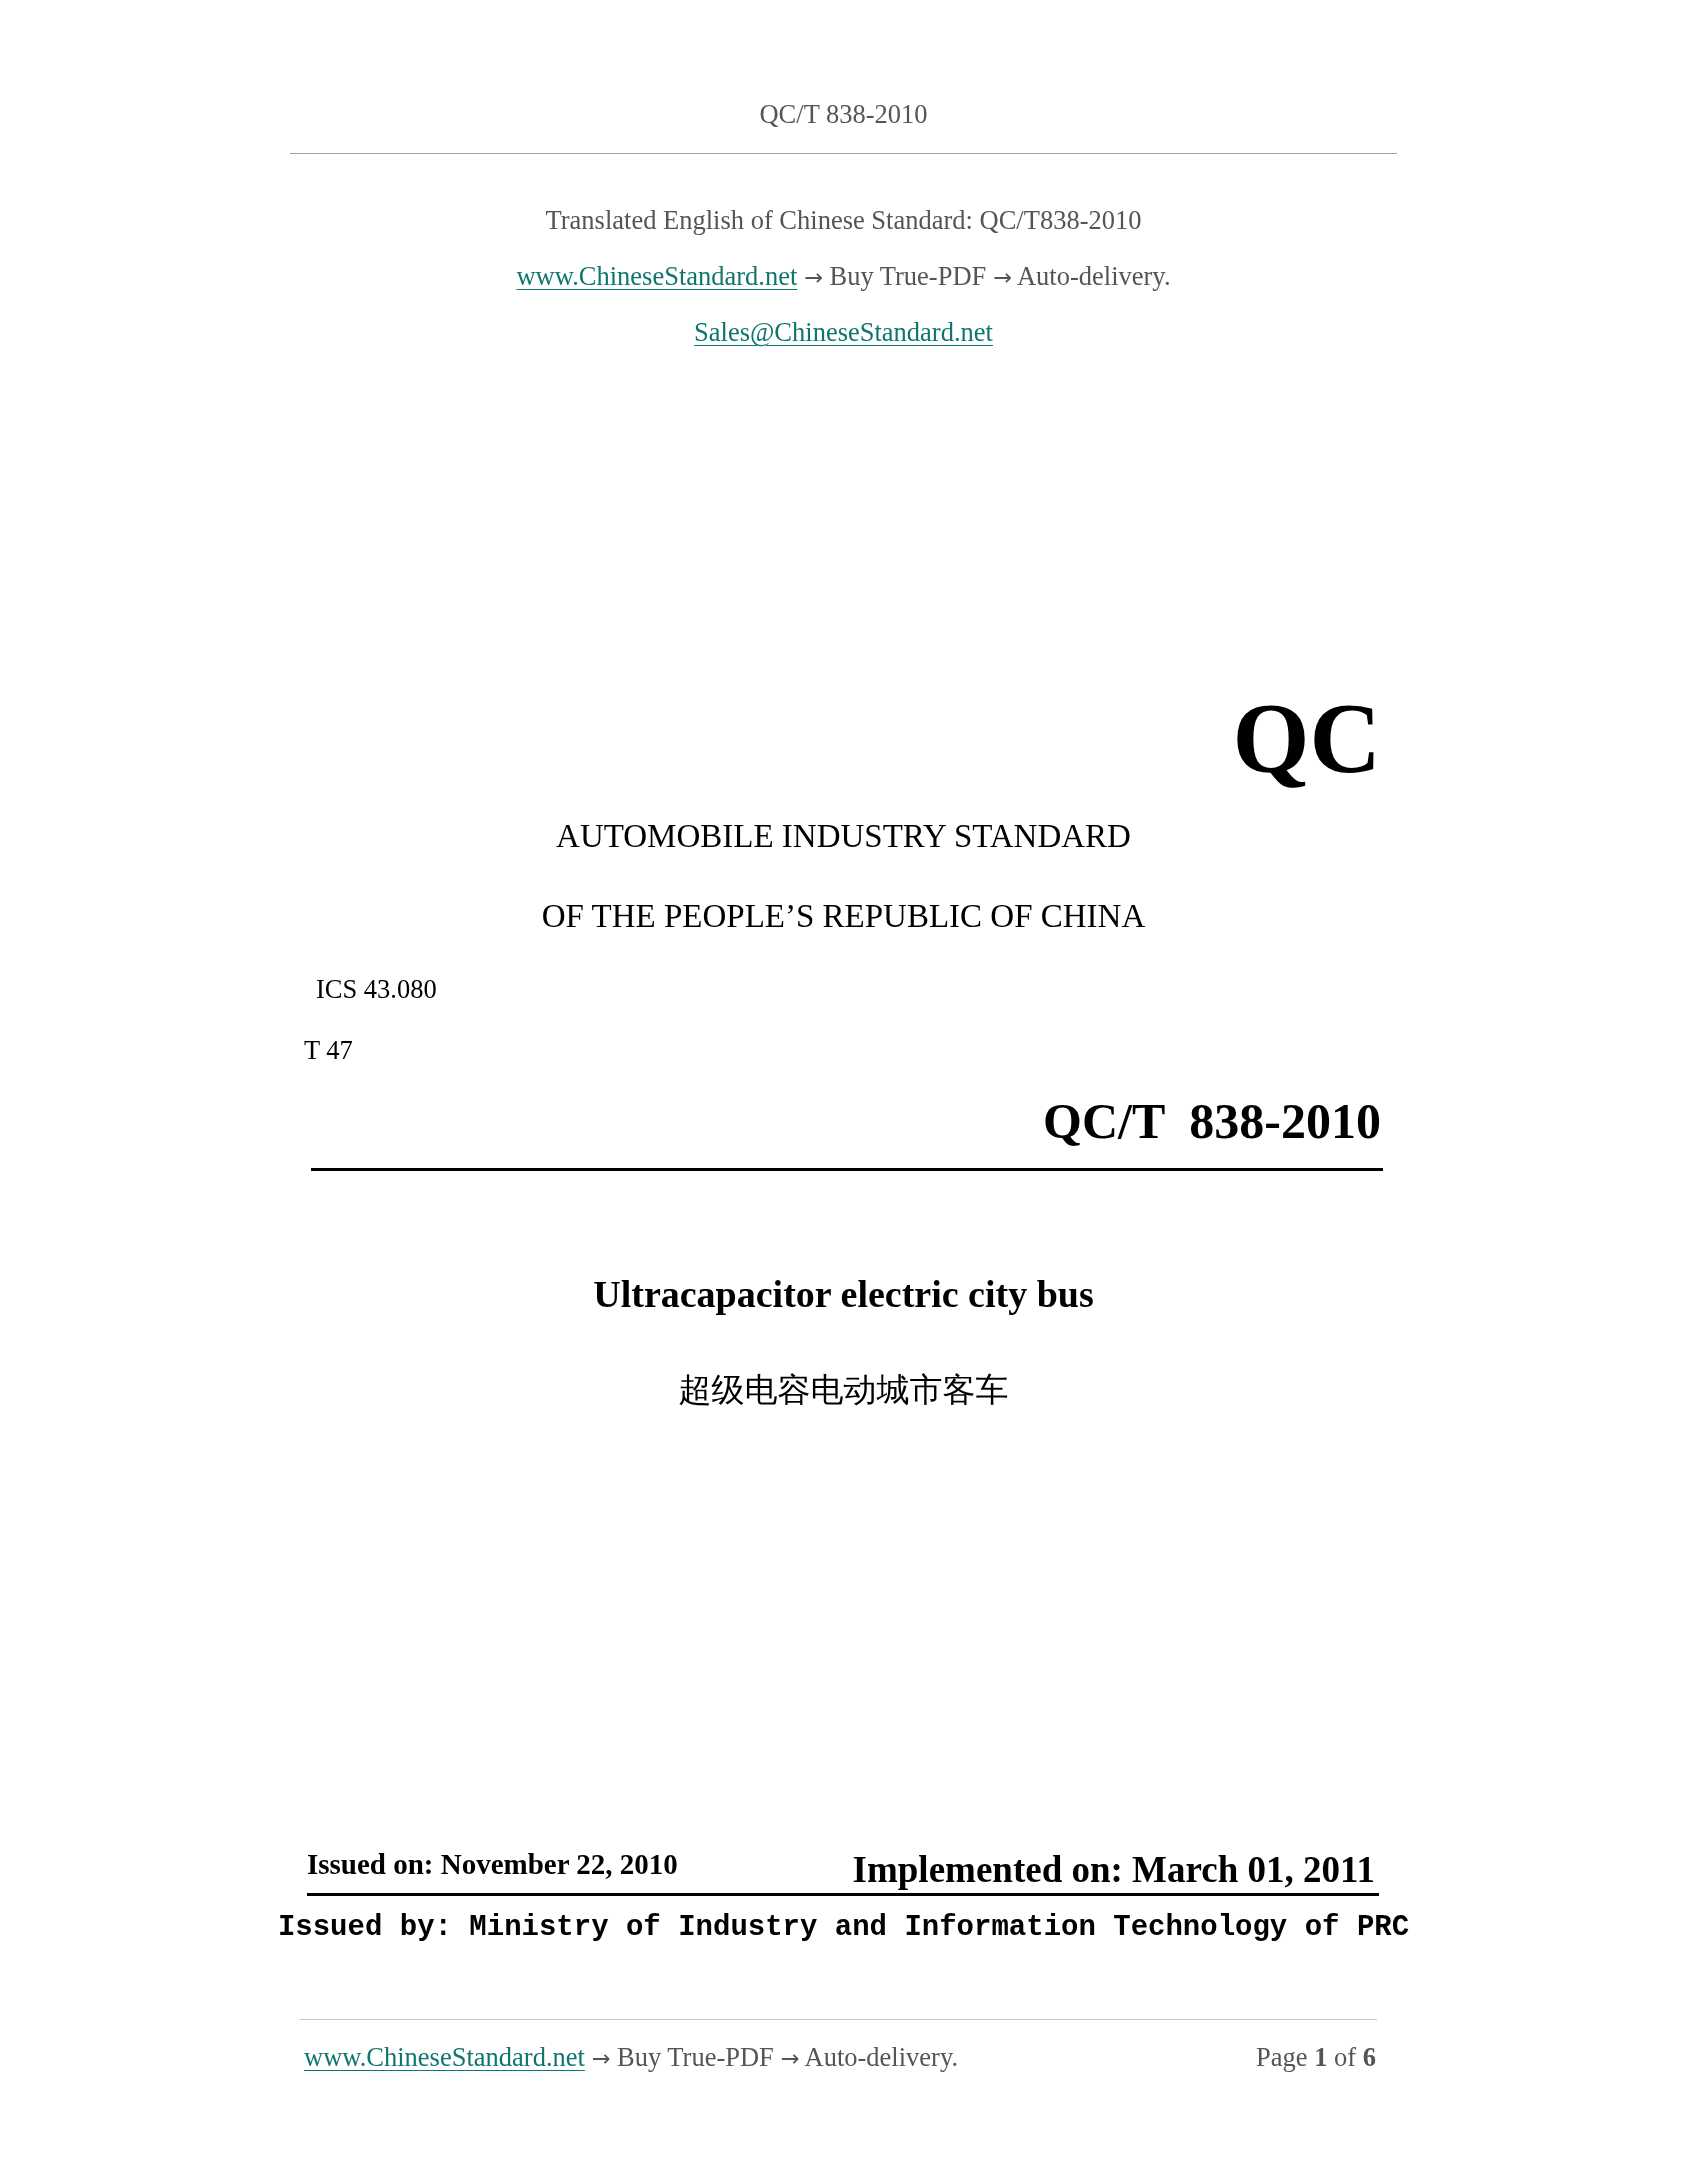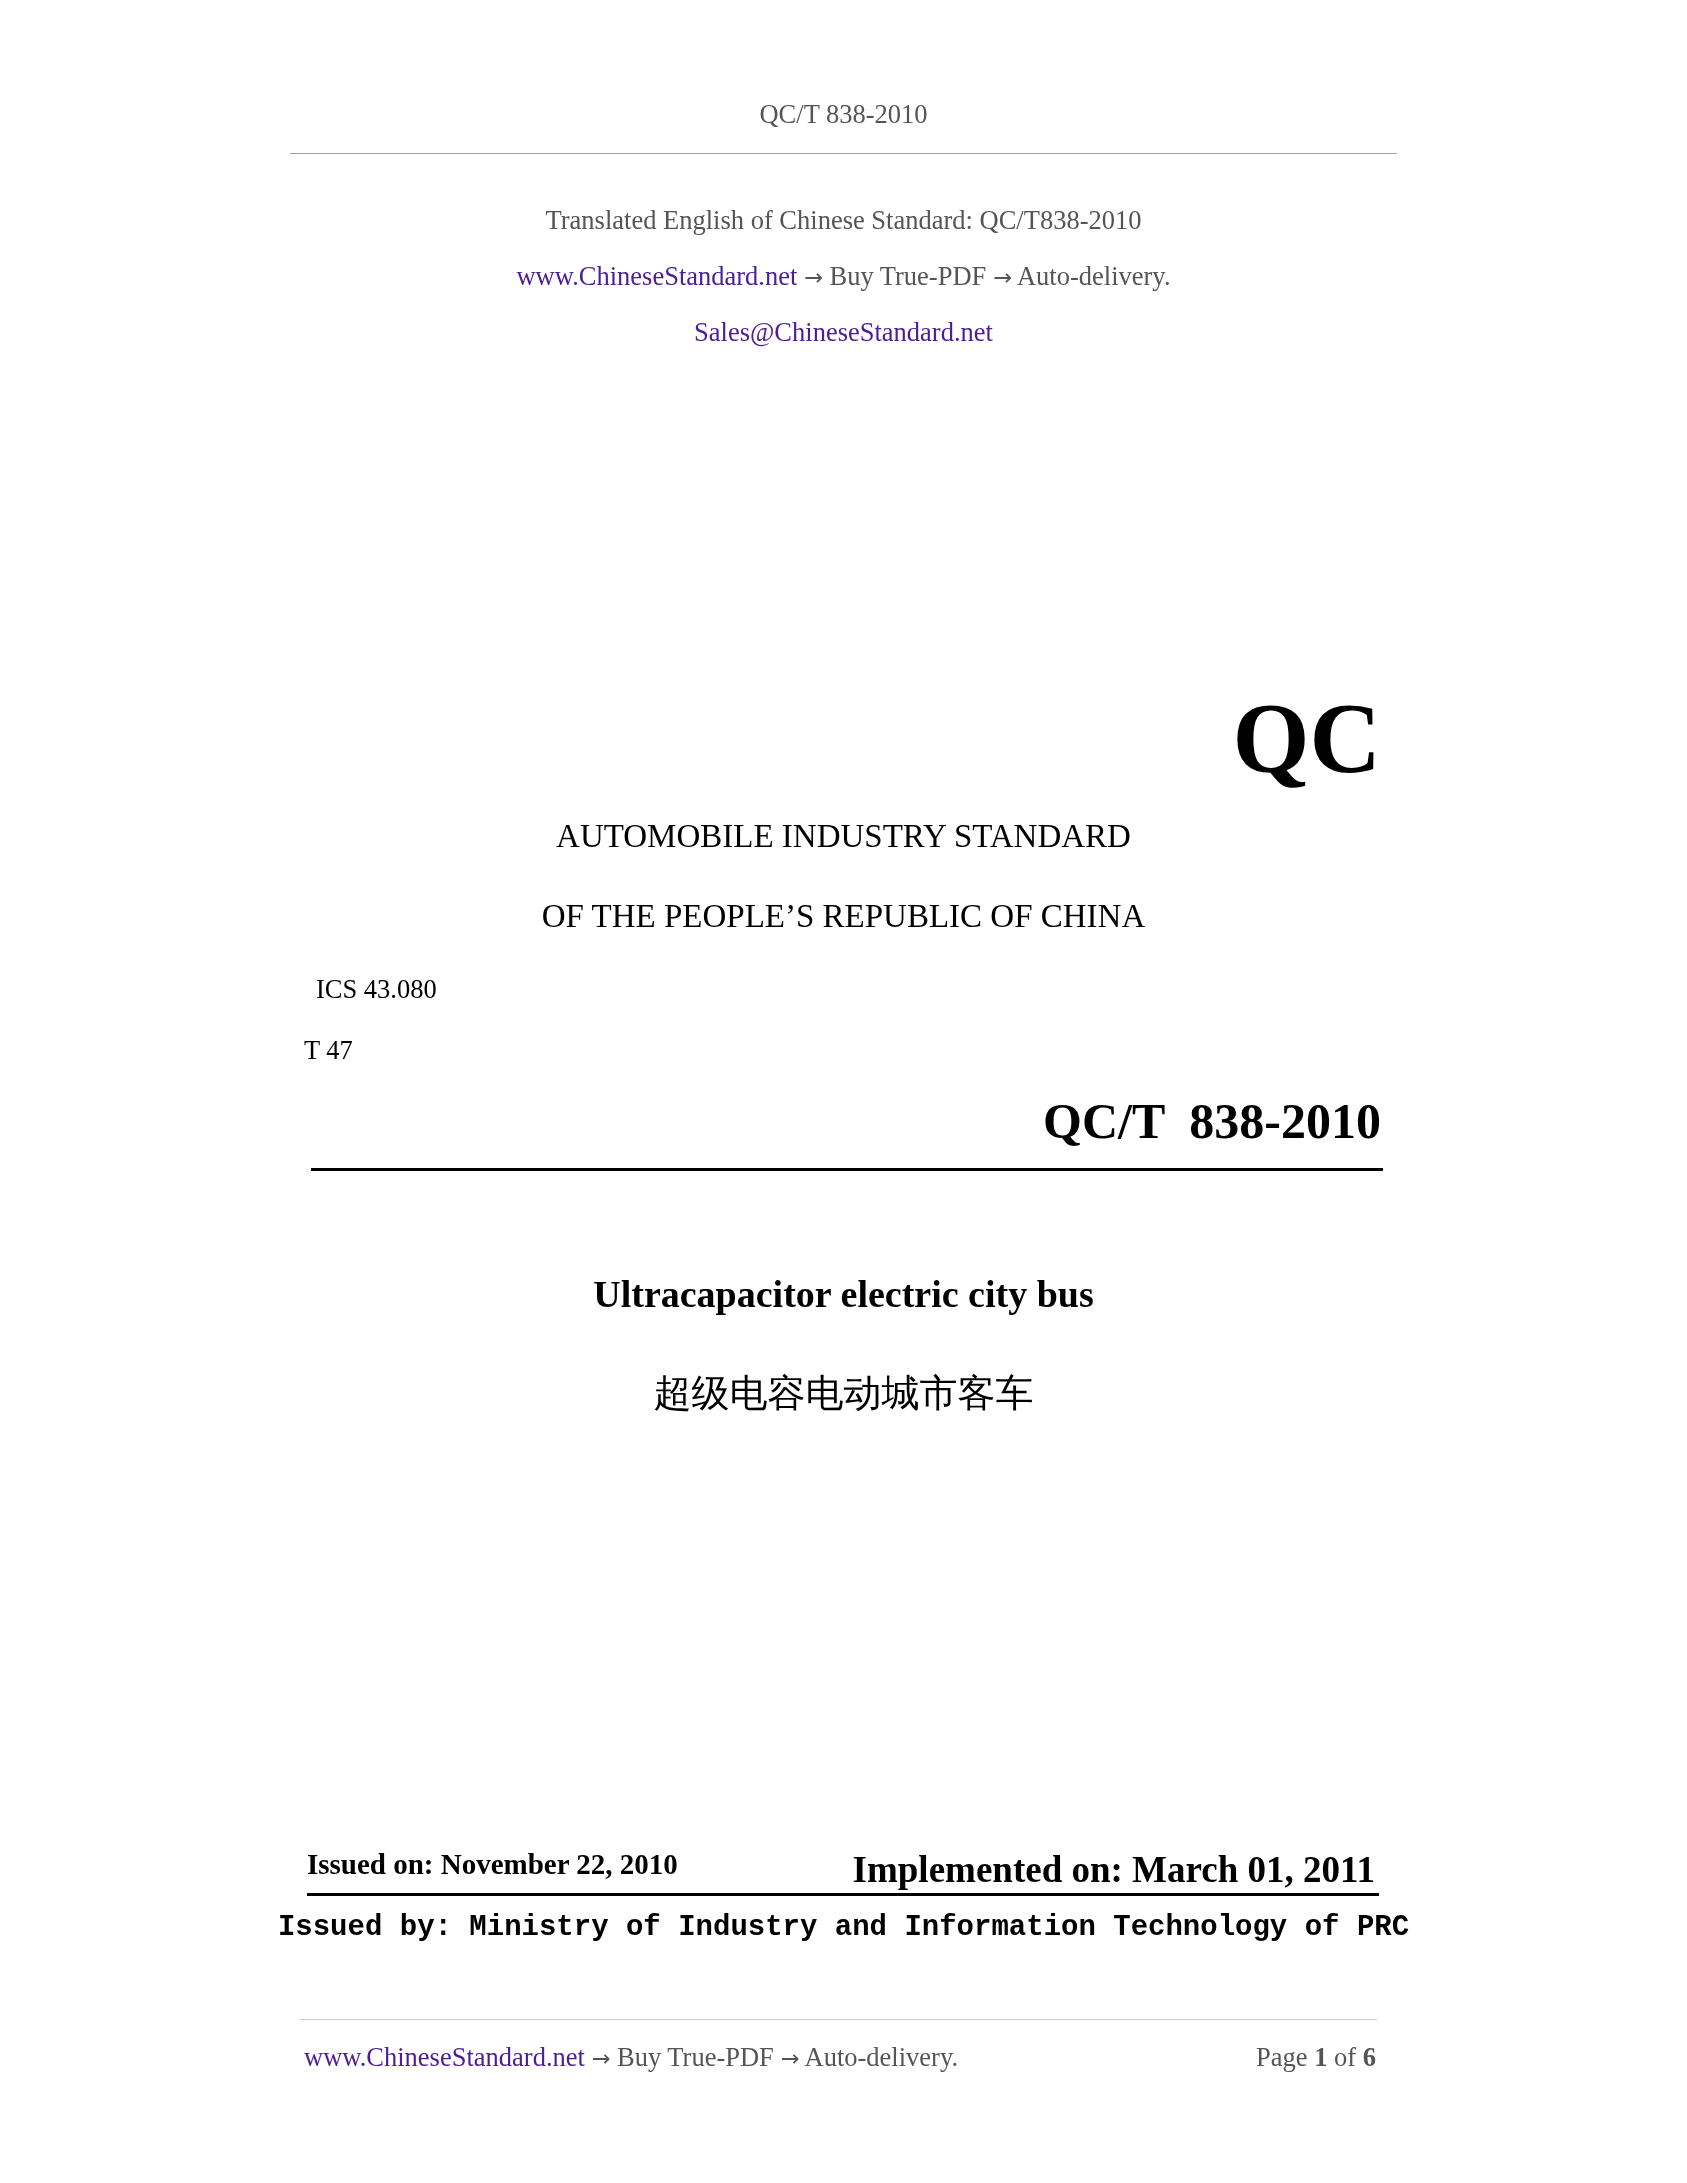--- a/index.html
+++ b/index.html
@@ -1,41 +1,41 @@
 <!DOCTYPE html>
 <html style="font-size:10.6px"><head>
 <meta charset="utf-8">
 <style>
   html, body { margin: 0; padding: 0; background: #ffffff; }
   body { width: 1687px; height: 2183px; position: relative; overflow: hidden;
          font-family: "Liberation Serif", "DejaVu Serif", serif; color: #000; }
   .abs { position: absolute; }
   .center { left: 0; width: 1687px; text-align: center; }
   .gray { color: #555555; }
-  .link { color: #4c1d95; text-decoration-thickness: 1.3px; text-underline-offset: 4px; }
+  .link { color: #0f766e; text-decoration: underline; text-decoration-thickness: 1.3px; text-underline-offset: 4px; }
 
   #hdr-title { top: 99px; font-size: 26.5px; }
   #hdr-rule { top: 153px; left: 290px; width: 1107px; height: 1.3px; background: #a0a0a0; }
 
   #trans { top: 205px; font-size: 26.5px; }
   #links { top: 261px; font-size: 26.5px; }
   #sales { top: 317px; font-size: 26.5px; }
 
   #qc-big { top: 688px; right: 306px; font-size: 99px; font-weight: bold; line-height: 1; }
   #std1 { top: 818px; font-size: 33px; }
   #std2 { top: 898px; font-size: 33px; }
 
   #ics { top: 974px; left: 304px; font-size: 26.5px; margin-left: 12px; }
   #tcode { top: 1035px; left: 304px; font-size: 26.5px; }
 
   #std-num { top: 1092px; right: 306px; font-size: 50px; font-weight: bold; white-space: pre; }
   #thick-rule1 { top: 1168px; left: 311px; width: 1072px; height: 3.3px; background: #000; }
 
   #doc-title { top: 1272px; font-size: 38px; font-weight: bold; }
-  #doc-title-cn { top: 1368px; font-size: 38px; font-family: "DejaVu Sans", sans-serif; }
+  #doc-title-cn { top: 1368px; font-size: 33px; font-family: "DejaVu Sans", sans-serif; }
 
   #issued-on { top: 1848px; left: 307px; font-size: 29px; font-weight: bold; }
   #implemented-on { top: 1848px; right: 312px; font-size: 37px; font-weight: bold; }
   #thick-rule2 { top: 1893px; left: 307px; width: 1072px; height: 3.3px; background: #000; }
   #issued-by { top: 1911px; font-size: 29px; font-weight: bold; font-family: Liberation Mono, monospace; }
 
   #ftr-rule { top: 2019px; left: 300px; width: 1077px; height: 1.3px; background: #c8c8c8; }
   #ftr-left { top: 2042px; left: 304px; font-size: 26.5px; }
   #ftr-right { top: 2042px; right: 311px; font-size: 26.5px; }
   #ftr-right b { font-weight: bold; }

